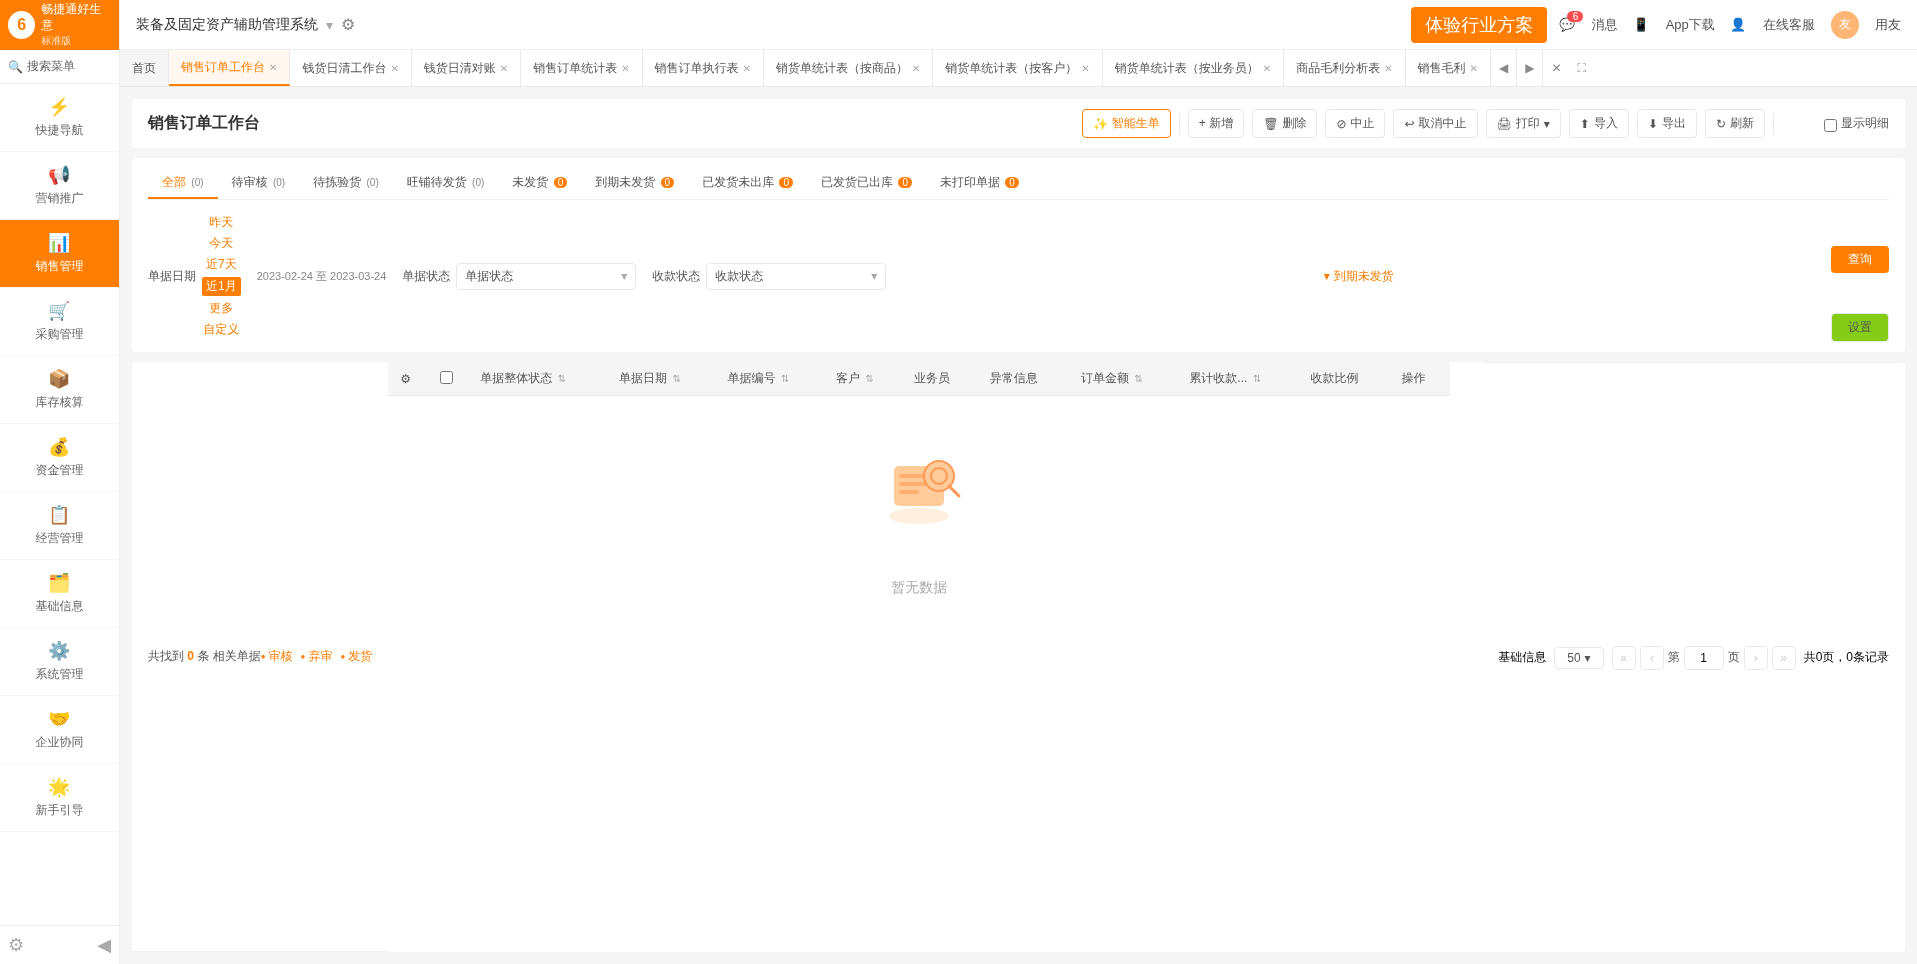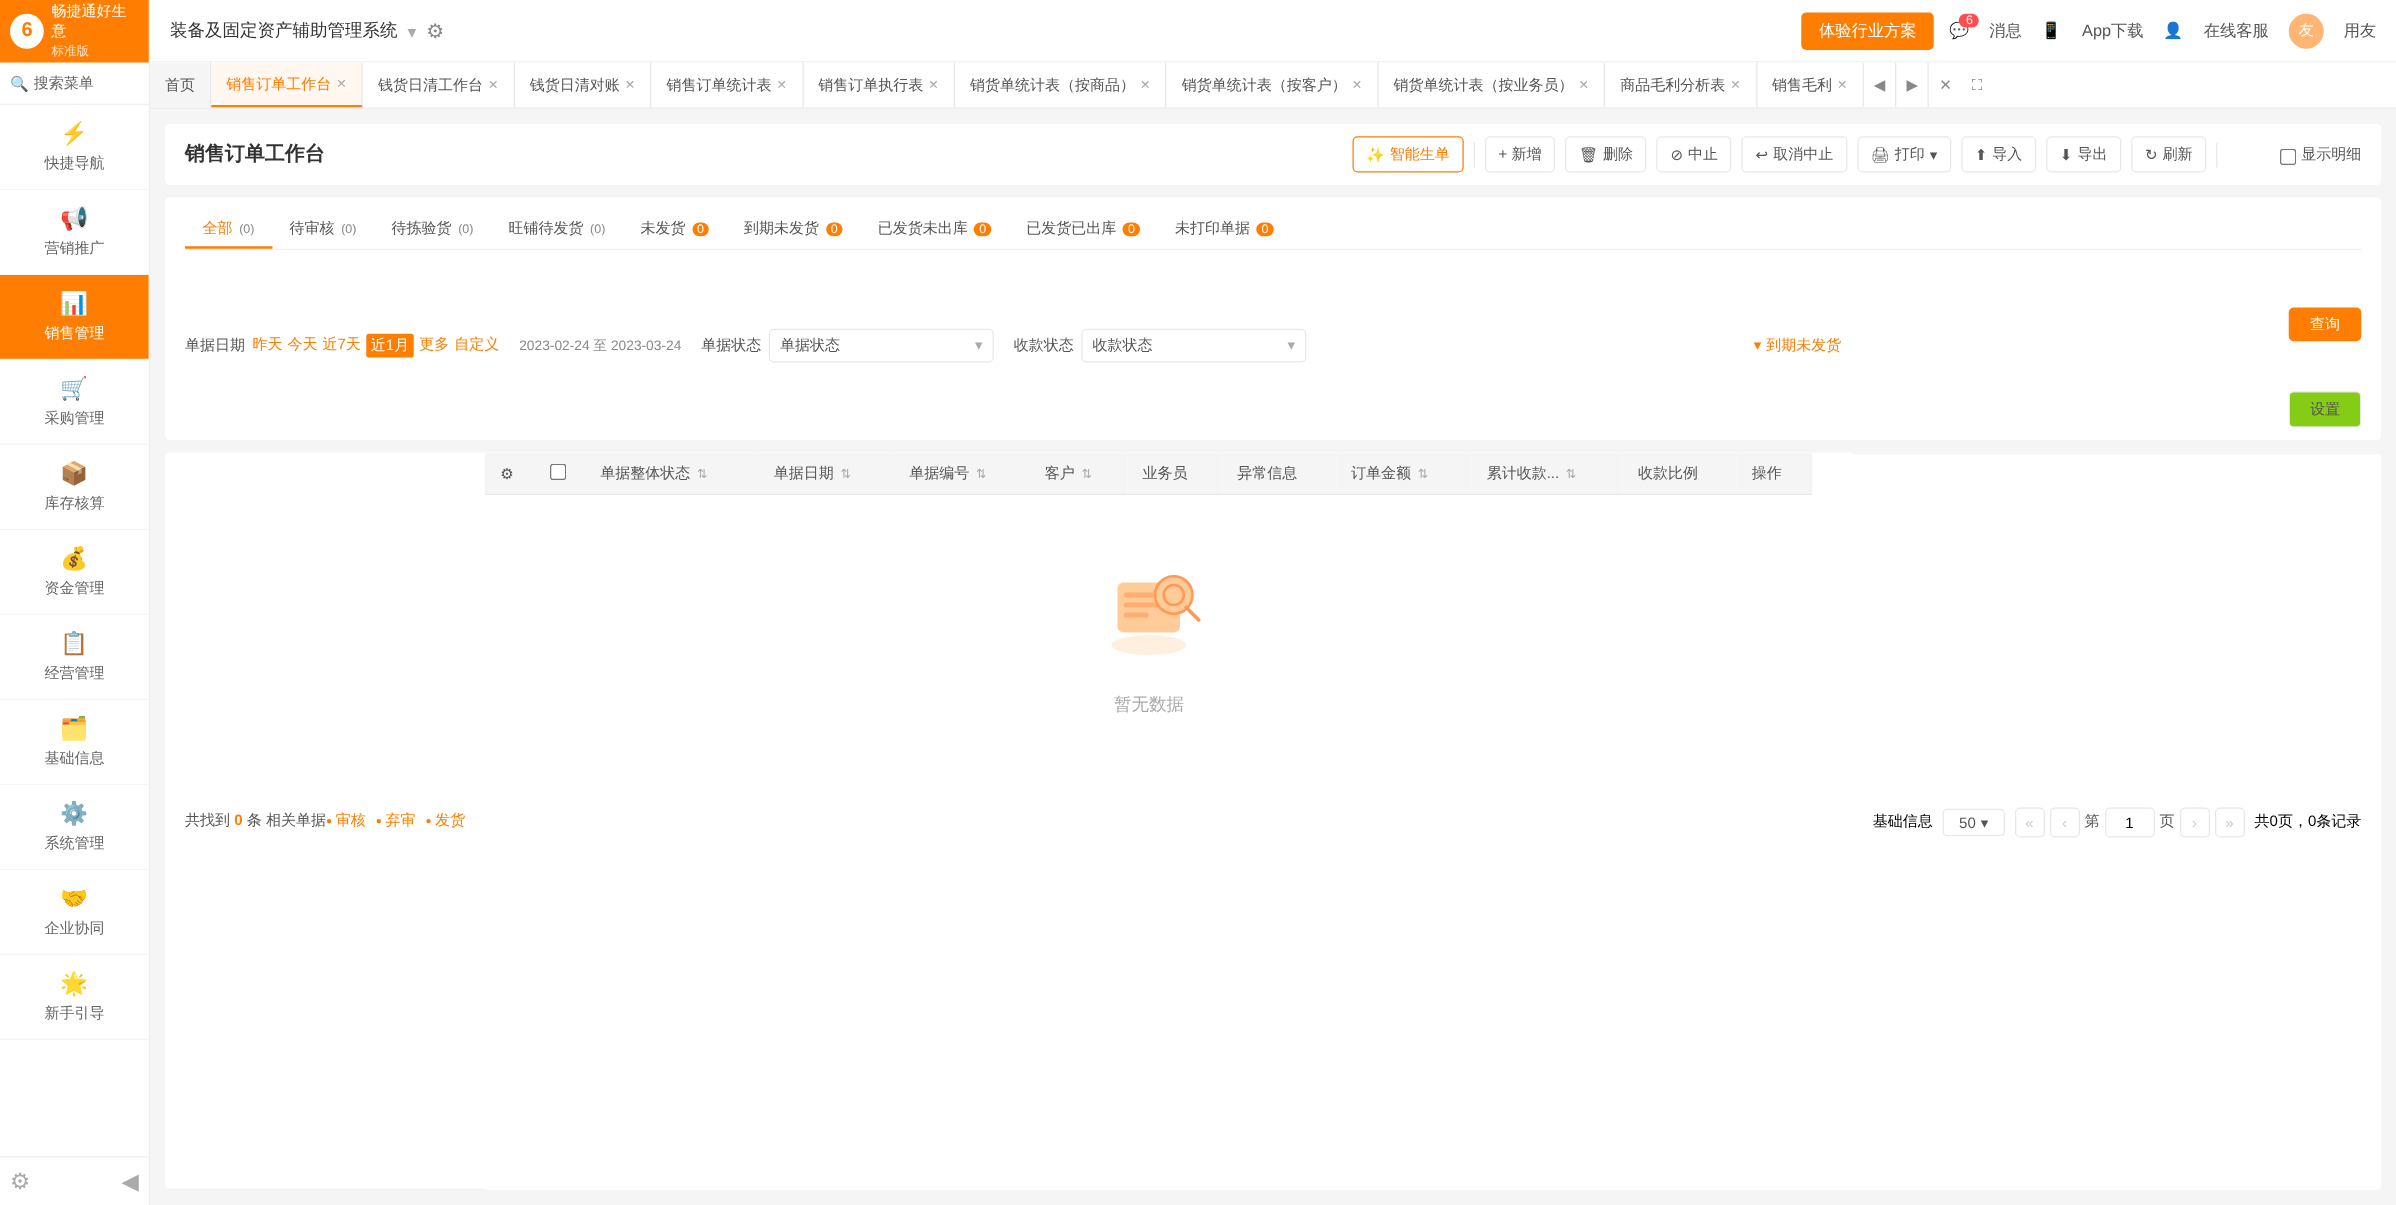--- a/index.html
+++ b/index.html
@@ -18,21 +18,21 @@
     .sidebar-item .icon { font-size: 18px; }
     .sidebar-bottom { padding: 8px; display: flex; justify-content: space-between; border-top: 1px solid #eee; }
 
     
     .main { flex: 1; display: flex; flex-direction: column; overflow: hidden; }
 
     
     .topbar { height: 50px; background: #fff; border-bottom: 1px solid #eee; display: flex; align-items: center; padding: 0 16px; gap: 12px; }
     .topbar-title { font-size: 14px; color: #333; flex: 1; display: flex; align-items: center; gap: 8px; }
     .topbar-gear { color: #888; cursor: pointer; font-size: 16px; }
-    .topbar-btn { background: #ff7d00; color: #fff; border: none; border-radius: 4px; padding: 6px 14px; cursor: pointer; font-size: 13px; }
+    .topbar-btn { background: #ff7d00; color: #fff; border: none; border-radius: 4px; padding: 6px 14px; cursor: pointer; font-size: 18px; }
     .topbar-right { display: flex; align-items: center; gap: 16px; color: #555; font-size: 13px; }
     .topbar-badge { position: relative; }
     .topbar-badge .badge { position: absolute; top: -6px; right: -8px; background: #ff4d4f; color: #fff; border-radius: 8px; font-size: 10px; padding: 0 4px; min-width: 16px; text-align: center; }
     .topbar-avatar { width: 28px; height: 28px; background: #ffb574; border-radius: 50%; display: flex; align-items: center; justify-content: center; color: #fff; font-size: 12px; }
 
     
     .tabbar { display: flex; align-items: center; background: #fff; border-bottom: 1px solid #e8e8e8; overflow: hidden; }
     .tab { display: flex; align-items: center; gap: 4px; padding: 0 12px; height: 36px; border-right: 1px solid #e8e8e8; cursor: pointer; white-space: nowrap; font-size: 12px; color: #555; flex-shrink: 0; }
     .tab.active { background: #fff7f0; color: #ff7d00; border-bottom: 2px solid #ff7d00; }
     .tab.home { background: #f5f5f5; }
@@ -57,21 +57,21 @@
     
     .filter-bar { background: #fff; border-radius: 4px; padding: 10px 16px; }
     .filter-tabs { display: flex; gap: 0; border-bottom: 1px solid #f0f0f0; margin-bottom: 10px; }
     .filter-tab { padding: 6px 14px; cursor: pointer; color: #555; font-size: 12px; border-bottom: 2px solid transparent; }
     .filter-tab.active { color: #ff7d00; border-bottom: 2px solid #ff7d00; }
     .filter-tab .count-badge { display: inline-block; background: #ff7d00; color: #fff; border-radius: 8px; font-size: 10px; padding: 0 4px; margin-left: 2px; }
     .filter-tab .zero { color: #888; font-size: 10px; margin-left: 2px; }
     .filter-row { display: flex; align-items: center; gap: 16px; flex-wrap: wrap; }
     .filter-item { display: flex; align-items: center; gap: 6px; }
     .filter-label { color: #555; white-space: nowrap; }
-    .date-range { display: flex; gap: 4px; }
+    .date-range { display: flex; align-items: center; gap: 4px; flex-direction: column; }
     .date-link { color: #ff7d00; cursor: pointer; font-size: 12px; }
     .date-link.active { background: #ff7d00; color: #fff; border-radius: 2px; padding: 1px 4px; }
     .date-text { color: #888; font-size: 11px; }
     .filter-select { display: flex; align-items: center; gap: 4px; border: 1px solid #e8e8e8; border-radius: 4px; padding: 4px 8px; cursor: pointer; color: #555; min-width: 180px; }
     .filter-select .arrow { color: #aaa; margin-left: auto; }
     .expand-btn { display: flex; align-items: center; gap: 4px; color: #ff7d00; cursor: pointer; font-size: 12px; margin-left: auto; }
     .query-btns { display: flex; flex-direction: column; gap: 4px; margin-left: auto; }
     .query-btn { padding: 5px 16px; border-radius: 4px; cursor: pointer; font-size: 12px; border: none; margin-top: 36px; }
     .query-btn.primary { background: #ff7d00; color: #fff; }
     .query-btn.secondary { background: #84cc16; border: 1px solid #e8e8e8; color: #555; }
@@ -86,21 +86,21 @@
     .table-action::before { content: '●'; font-size: 8px; }
 
     table { width: 100%; border-collapse: collapse; }
     thead tr { background: #f5f5f5; }
     th { padding: 8px 12px; text-align: left; color: #555; font-weight: normal; font-size: 12px; border-bottom: 1px solid #e8e8e8; white-space: nowrap; }
     th .sort-icon { color: #aaa; font-size: 10px; margin-left: 2px; cursor: pointer; }
     .th-checkbox { width: 40px; }
     .th-settings { width: 40px; }
 
     
-    .empty-state { flex: 1; display: flex; flex-direction: column; align-items: center; justify-content: center; gap: 0; padding: 40px; }
+    .empty-state { flex: 1; display: flex; flex-direction: column; align-items: center; justify-content: center; gap: 24px; padding: 40px; }
     .empty-text { color: #aaa; font-size: 14px; }
 
     
     .pagination { padding: 10px 16px; border-top: 1px solid #f0f0f0; display: flex; align-items: center; justify-content: flex-end; gap: 8px; }
     .page-size-select { display: flex; align-items: center; gap: 4px; border: 1px solid #e8e8e8; border-radius: 4px; padding: 3px 12px; cursor: pointer; font-size: 12px; color: #555; }
     .page-nav { display: flex; align-items: center; gap: 4px; }
     .page-btn { width: 24px; height: 24px; display: flex; align-items: center; justify-content: center; border: 1px solid #e8e8e8; border-radius: 4px; cursor: pointer; color: #555; font-size: 12px; }
     .page-btn.disabled { color: #ccc; cursor: not-allowed; }
     .page-input { width: 40px; height: 24px; border: 1px solid #e8e8e8; border-radius: 4px; text-align: center; font-size: 12px; }
 

